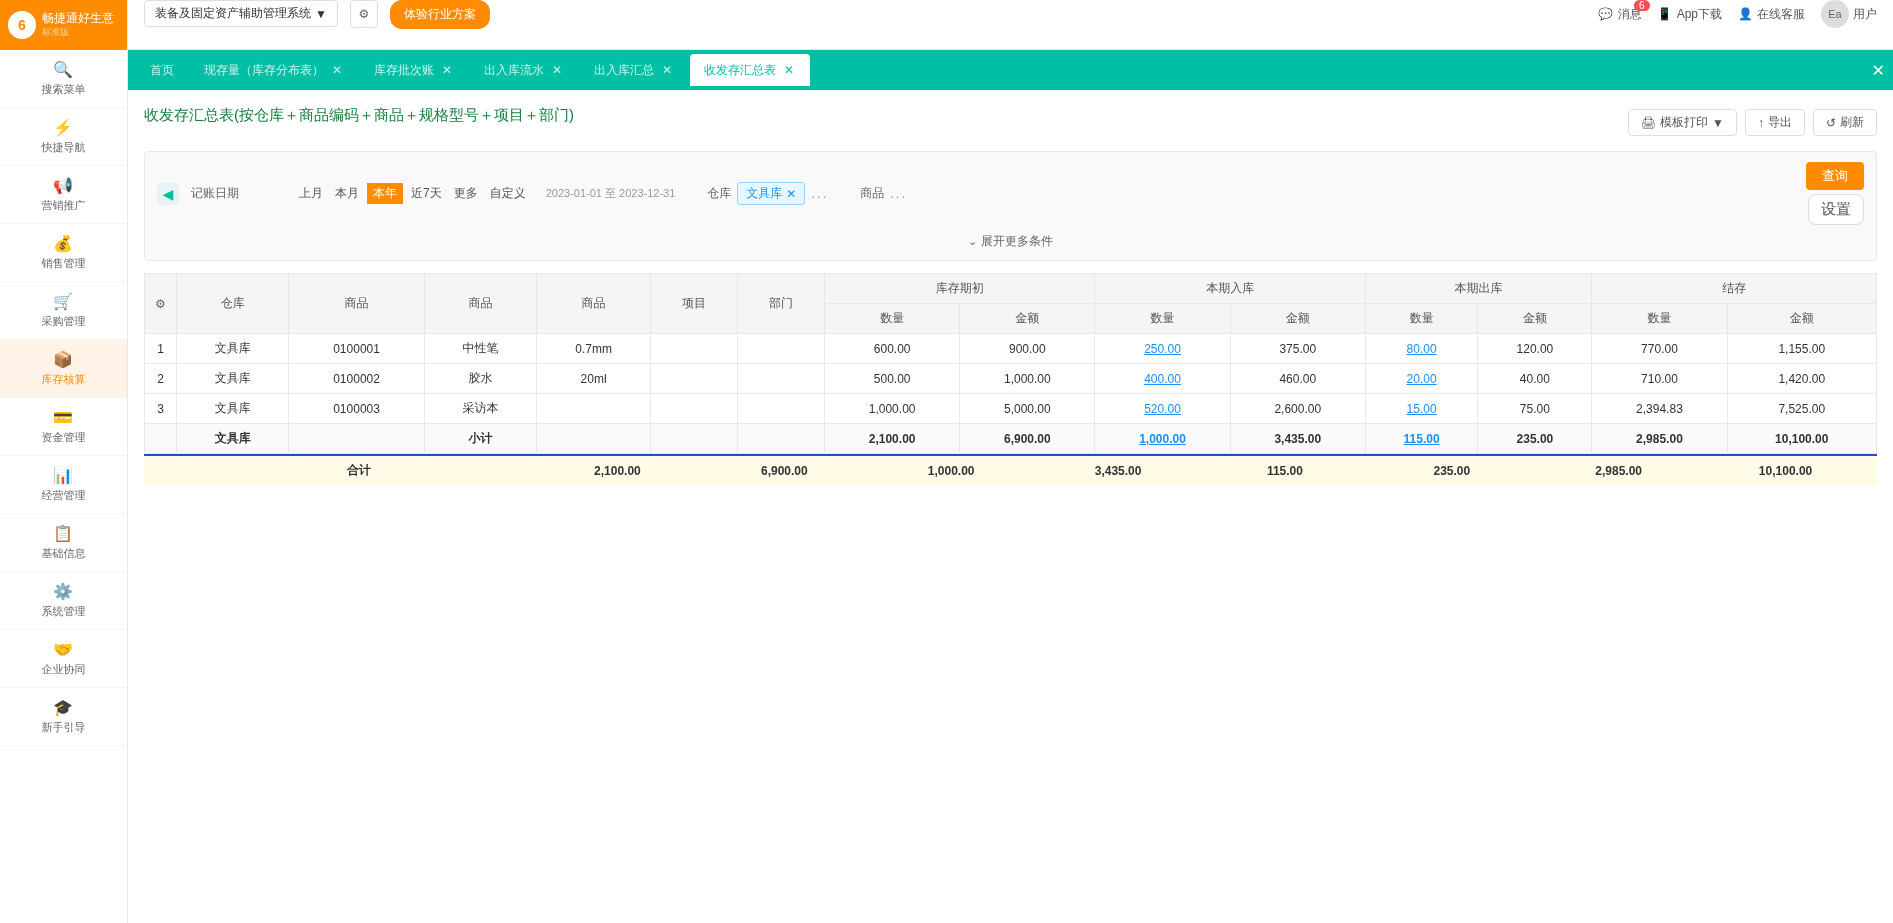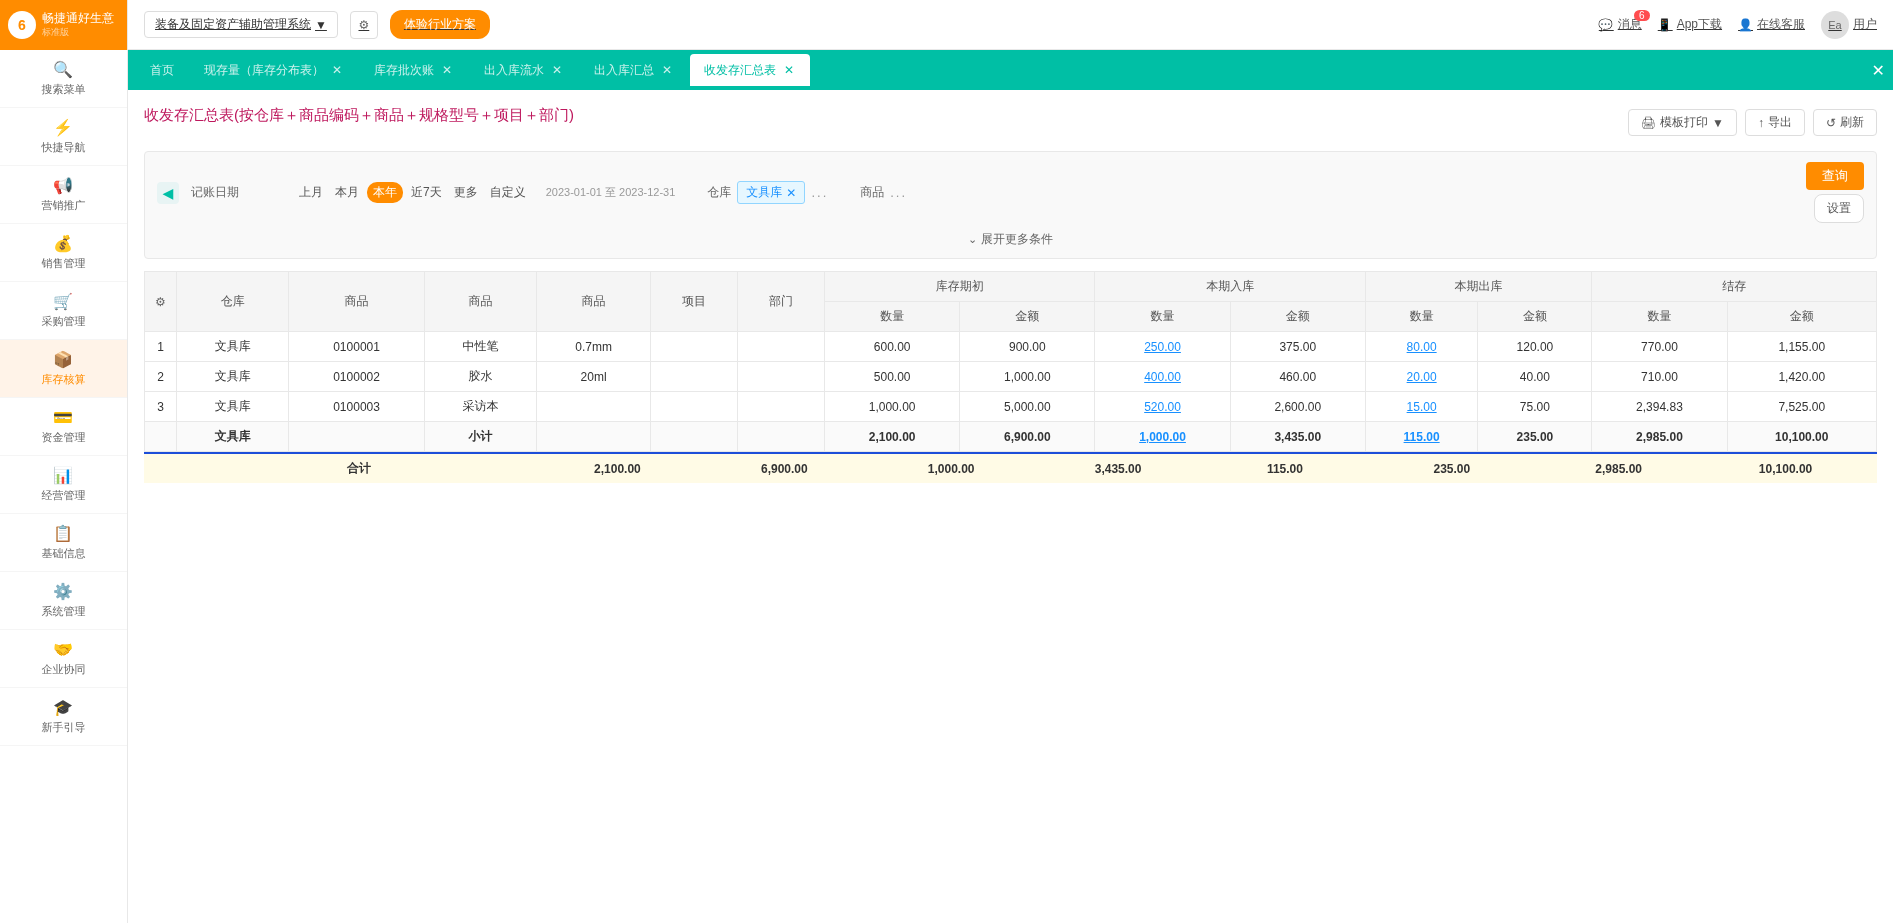--- a/index.html
+++ b/index.html
@@ -14,58 +14,58 @@
     .sidebar-nav { flex: 1; overflow-y: auto; }
     .sidebar-item { display: flex; flex-direction: column; align-items: center; padding: 10px 4px; cursor: pointer; color: #666; border-bottom: 1px solid #f5f5f5; }
     .sidebar-item.active { background: #fff3e8; color: #ff8c00; }
     .sidebar-item-icon { font-size: 16px; margin-bottom: 3px; }
     .sidebar-item-label { font-size: 11px; text-align: center; }
 
     
     .main { flex: 1; display: flex; flex-direction: column; overflow: hidden; }
 
     
-    .topbar { height: 50px; background: #fff; border-bottom: 1px solid #e8e8e8; display: flex; align-items: center; padding: 0 16px; gap: 12px; text-decoration: underline; }
+    .topbar { height: 50px; background: #fff; border-bottom: 1px solid #e8e8e8; display: flex; align-items: flex-start; padding: 0 16px; gap: 12px; }
     .topbar-system-select { display: flex; align-items: center; gap: 4px; border: 1px solid #ddd; border-radius: 4px; padding: 4px 10px; cursor: pointer; font-size: 12px; }
     .topbar-gear { width: 28px; height: 28px; border: 1px solid #ddd; border-radius: 4px; display: flex; align-items: center; justify-content: center; cursor: pointer; color: #666; }
     .topbar-demo-btn { background: #ff8c00; color: #fff; border: none; border-radius: 12px; padding: 6px 14px; cursor: pointer; font-size: 12px; }
     .topbar-actions { display: flex; align-items: center; gap: 16px; margin-left: auto; }
     .topbar-action-item { display: flex; align-items: center; gap: 4px; cursor: pointer; color: #555; font-size: 12px; position: relative; }
     .badge { background: #ff4d4f; color: #fff; border-radius: 10px; padding: 0 5px; font-size: 10px; position: absolute; top: -6px; right: -8px; min-width: 16px; text-align: center; }
     .avatar { width: 28px; height: 28px; border-radius: 50%; background: #ddd; display: flex; align-items: center; justify-content: center; font-size: 11px; color: #666; }
 
     
     .tabbar { background: #00bfa5; display: flex; align-items: center; padding: 0 8px; height: 40px; overflow-x: auto; }
     .tab { display: flex; align-items: center; padding: 0 14px; height: 32px; cursor: pointer; color: rgba(255,255,255,0.8); font-size: 12px; gap: 6px; border-radius: 4px 4px 0 0; margin-right: 2px; }
     .tab.active { background: #fff; color: #00bfa5; font-weight: 500; }
     .tab-close-btn { width: 14px; height: 14px; display: flex; align-items: center; justify-content: center; border-radius: 50%; }
     .tabbar-close-all { margin-left: auto; color: #fff; cursor: pointer; font-size: 16px; }
 
     
     .content { flex: 1; overflow: auto; background: #fff; padding: 0; }
 
     
     .page-content { padding: 16px; }
-    .page-title { font-size: 15px; font-weight: 500; color: #be185d; margin-bottom: 14px; }
+    .page-title { font-size: 15px; font-weight: 500; color: #15803d; margin-bottom: 14px; }
 
     
     .filter-bar { background: #f9f9f9; border: 1px solid #e8e8e8; border-radius: 4px; padding: 10px 12px; margin-bottom: 12px; }
     .filter-row { display: flex; align-items: center; gap: 12px; flex-wrap: wrap; }
     .filter-toggle-btn { background: #e8f4f4; color: #00bfa5; border: none; border-radius: 4px; width: 22px; height: 22px; cursor: pointer; display: flex; align-items: center; justify-content: center; font-size: 14px; }
     .filter-label { color: #666; font-size: 12px; white-space: nowrap; }
     .filter-date-options { display: flex; gap: 4px; align-items: center; margin-left: 44px; }
     .filter-date-btn { background: none; border: none; color: #555; cursor: pointer; font-size: 12px; padding: 2px 4px; }
-    .filter-date-btn.active { background: #ff8c00; color: #fff; border-radius: 10px; padding: 2px 6px; }
+    .filter-date-btn.active { background: #ff8c00; color: #fff; border-radius: 0; padding: 2px 6px; }
     .filter-date-range { color: #999; font-size: 11px; }
     .filter-warehouse { display: flex; align-items: center; gap: 6px; }
     .filter-tag { background: #e6f7ff; border: 1px solid #91d5ff; color: #1890ff; border-radius: 3px; padding: 2px 8px; display: flex; align-items: center; gap: 4px; font-size: 12px; }
     .filter-tag-close { cursor: pointer; color: #1890ff; }
     .filter-more { color: #999; cursor: pointer; font-size: 13px; letter-spacing: 2px; }
     .btn-query { background: #ff8c00; color: #fff; border: none; border-radius: 4px; padding: 5px 16px; cursor: pointer; font-size: 13px; }
-    .btn-setting { background: #fff; color: #555; border: 1px solid #ddd; border-radius: 8px; padding: 5px 12px; cursor: pointer; font-size: 12px; }
+    .btn-setting { background: #fff; color: #555; border: 1px solid #ddd; border-radius: 8px; padding: 5px 12px; cursor: pointer; font-size: 15px; }
     .expand-row { display: flex; justify-content: center; align-items: center; gap: 4px; margin-top: 8px; color: #666; cursor: pointer; font-size: 12px; }
     .expand-icon { font-size: 11px; }
     .toolbar-btn { background: #fff; border: 1px solid #ddd; border-radius: 4px; padding: 4px 12px; cursor: pointer; font-size: 12px; color: #555; display: flex; align-items: center; gap: 4px; }
 
     
     .data-table { width: 100%; border-collapse: collapse; font-size: 12px; }
     .data-table th { background: #f5f5f5; border: 1px solid #e8e8e8; padding: 6px 8px; text-align: center; color: #555; font-weight: 500; white-space: nowrap; }
     .data-table td { border: 1px solid #e8e8e8; padding: 6px 8px; text-align: center; color: #333; }
     .data-table tr.subtotal td { font-weight: bold; background: #fafafa; }
     .data-table .underline { text-decoration: underline; color: #1890ff; cursor: pointer; }

